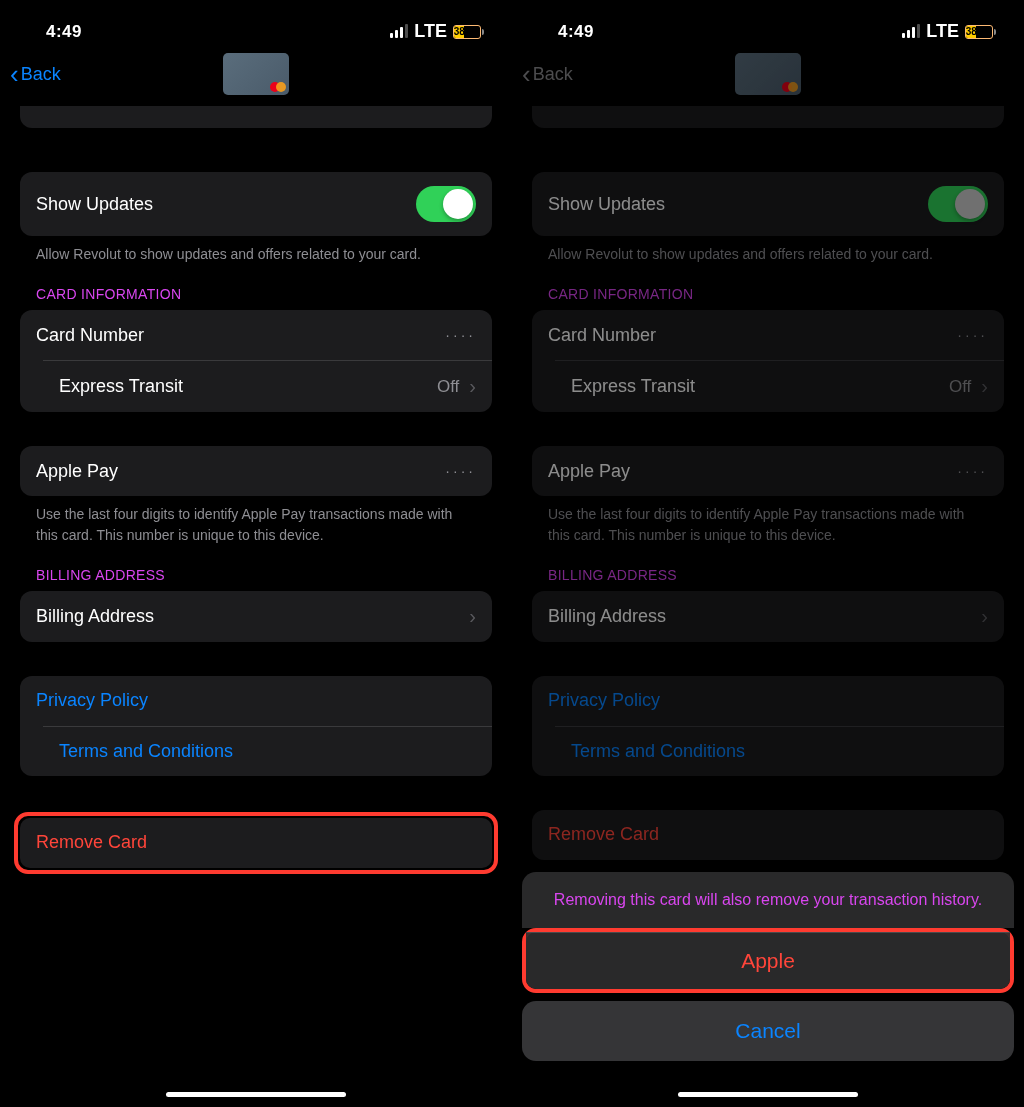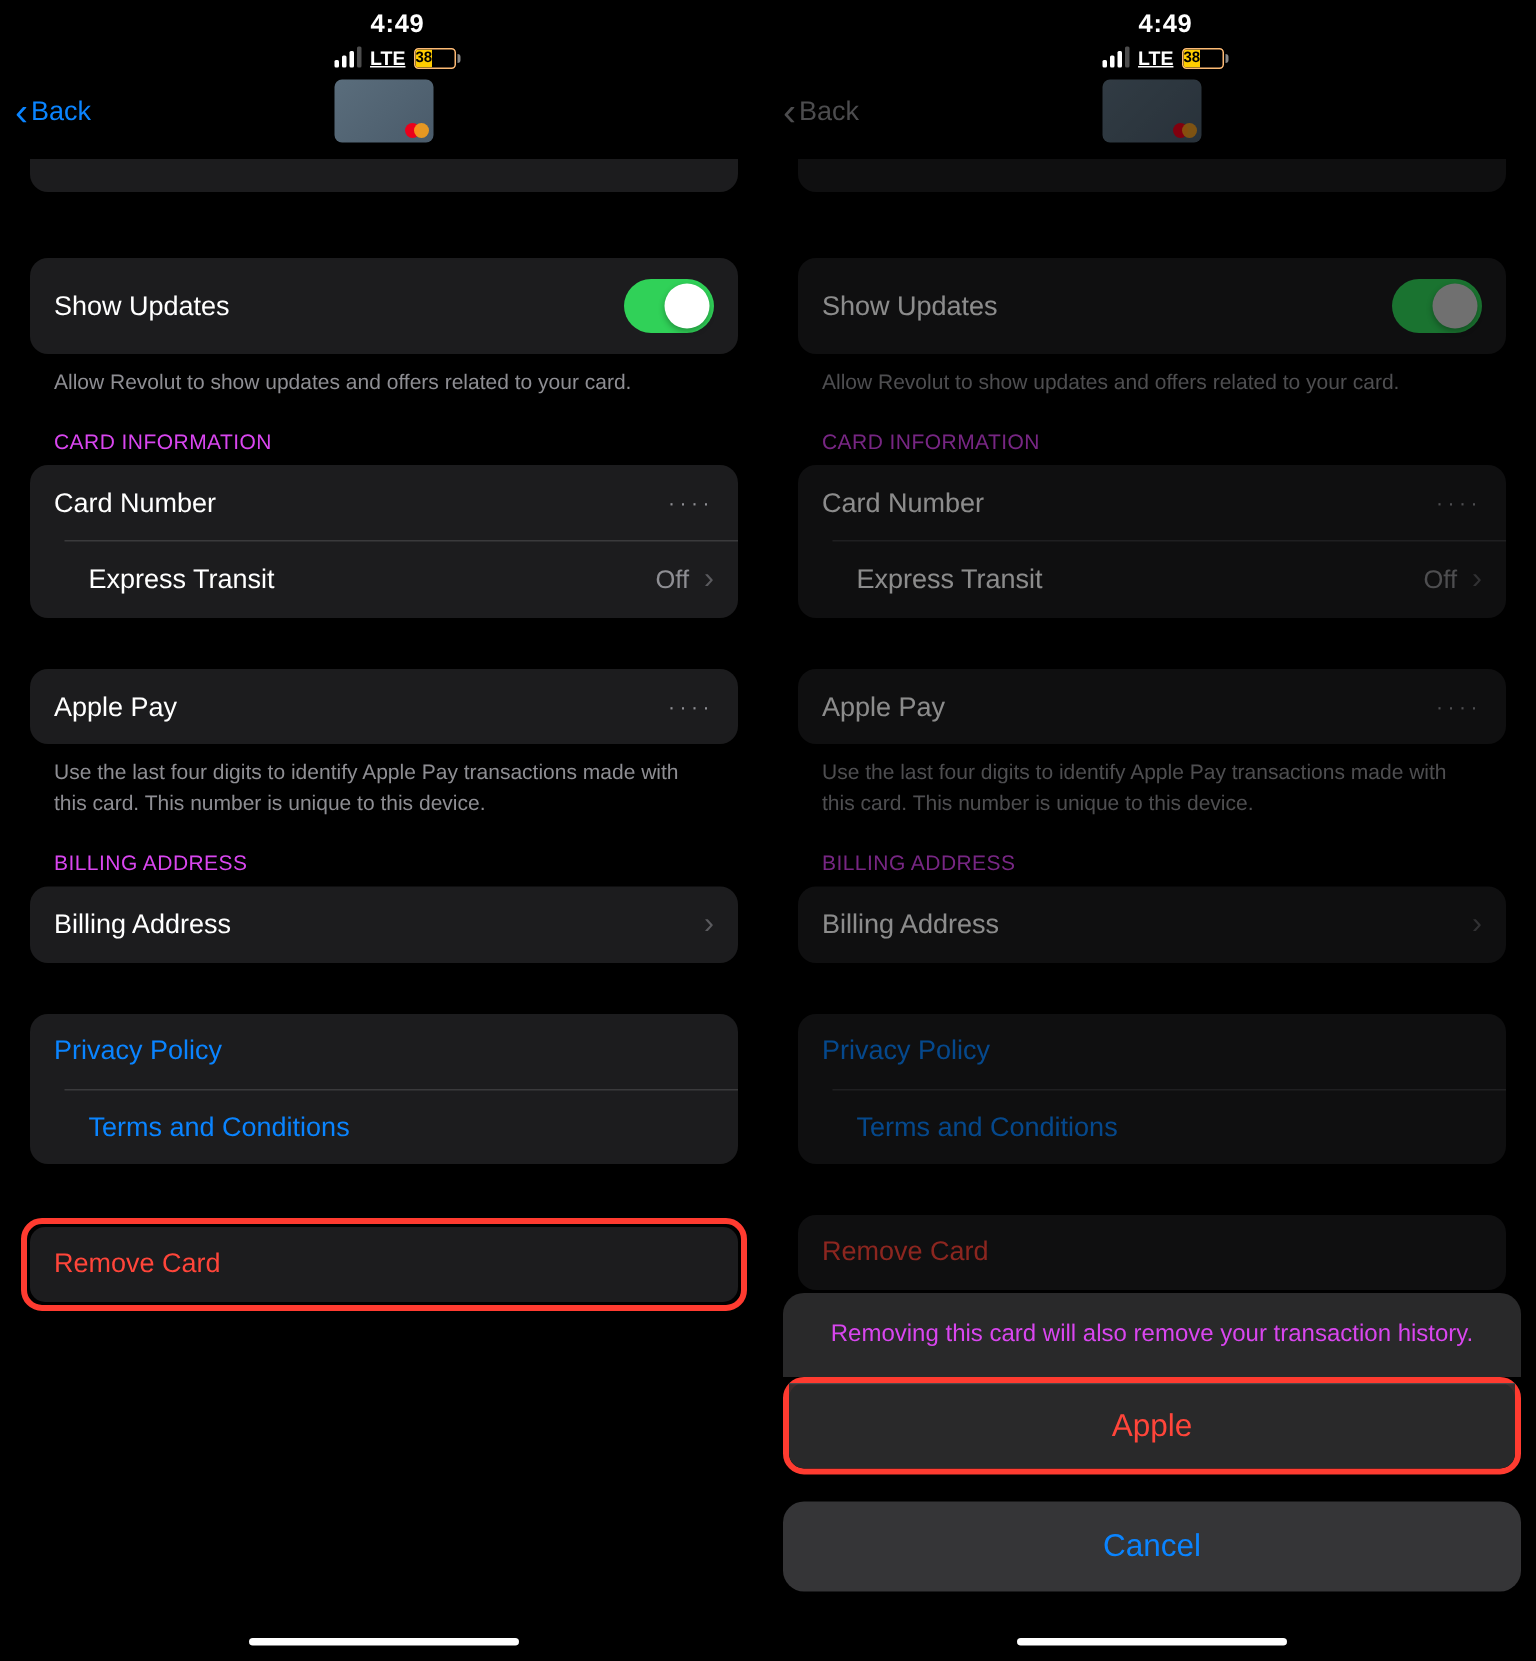--- a/index.html
+++ b/index.html
@@ -2,27 +2,27 @@
 <html><head>
   <meta charset="utf-8">
   <style>
     * { margin: 0; padding: 0; box-sizing: border-box; font-family: -apple-system, BlinkMacSystemFont, 'Segoe UI', sans-serif; }
     body { background: #000; display: flex; width: 1024px; height: 1107px; overflow: hidden; }
     .screen { width: 512px; height: 1107px; background: #000; position: relative; display: flex; flex-direction: column; }
     .screen.dimmed .content { opacity: 0.55; pointer-events: none; }
     .screen.dimmed .navbar { opacity: 0.55; }
     .screen.dimmed .statusbar { opacity: 1; }
     
-    .statusbar { display: flex; justify-content: space-between; align-items: center; padding: 6px 28px 4px 46px; color: #fff; font-size: 17px; font-weight: 600; height: 50px; flex-direction: column; }
+    .statusbar { display: flex; justify-content: space-between; align-items: center; padding: 17px 28px 4px 46px; color: #fff; font-size: 17px; font-weight: 600; height: 50px; }
     .sb-left { letter-spacing: 0.5px; }
     .sb-right { display: flex; align-items: center; gap: 6px; }
     .signal-bars { display: flex; align-items: flex-end; gap: 2px; height: 12px; }
     .signal-bars span { width: 3px; background: #fff; border-radius: 1px; }
     .signal-bars span:nth-child(1){height:5px} .signal-bars span:nth-child(2){height:8px} .signal-bars span:nth-child(3){height:11px} .signal-bars span:nth-child(4){height:14px; opacity:0.3}
-    .lte { font-size: 13px; font-weight: 600; text-decoration: underline; }
+    .lte { font-size: 18px; font-weight: 600; }
     .battery { display:flex; align-items:center; gap:1px;}
     .battery-body { width: 28px; height: 14px; border: 1px solid #fdba74; border-radius: 3px; position: relative; overflow:hidden;}
     .battery-fill { height:100%; width: 40%; background: #ffcc00; display:flex; align-items:center; justify-content:center; font-size:10px; font-weight:700; color:#000;}
     .battery-tip { width:2px; height:6px; background:#888; border-radius:0 2px 2px 0;}
     
     .navbar { display: flex; align-items: center; padding: 6px 10px 14px 10px; position: relative; height: 56px; }
     .back-btn { display: flex; align-items: center; color: #0a84ff; font-size: 18px; gap: 2px; }
     .back-btn.dim { color: #8a8a8e; }
     .chevron-left { font-size: 26px; font-weight: 300; line-height: 1; }
     .card-thumb { position: absolute; left: 50%; transform: translateX(-50%); width: 66px; height: 42px; background: linear-gradient(135deg,#5a6d7c,#4a5b6a); border-radius: 5px; display:flex; align-items:flex-end; justify-content:flex-end; padding:3px;}
@@ -57,21 +57,21 @@
     .highlight-box .cell-group { border-radius: 10px;}
     
     .home-indicator { position: absolute; bottom: 10px; left: 50%; transform: translateX(-50%); width: 180px; height: 5px; background: #fff; border-radius: 3px; }
     
     
     .sheet-overlay { position: absolute; left:0; right:0; bottom:0; padding: 0 10px 46px 10px; z-index: 10;}
     .sheet-top { background: rgba(44,44,46,0.92); backdrop-filter: blur(10px); border-radius: 14px; overflow: hidden; margin-bottom: 8px;}
     .sheet-msg { color: #d946ef; font-size: 16px; text-align: center; padding: 16px 20px; line-height: 1.5;}
     .sheet-remove-wrap { border: 4px solid #ff3b30; border-radius: 14px; }
     .sheet-remove { color: #ff453a; font-size: 21px; text-align: center; padding: 16px 0; background: rgba(44,44,46,0.92); border-radius: 0 0 10px 10px; border-top: 0.5px solid #4a4a4c;}
-    .sheet-cancel { background: rgba(56,56,58,0.95); color: #0a84ff; font-size: 21px; font-weight: 500; text-align: center; padding: 18px 0; border-radius: 14px; margin-top: 18px;}
+    .sheet-cancel { background: rgba(56,56,58,0.95); color: #0a84ff; font-size: 21px; font-weight: 500; text-align: center; padding: 18px 0; border-radius: 14px; margin-top: 8px;}
     
     .highlight-inline { margin-top: 36px; }
   </style>
 </head>
 <body>
 
 <div class="screen">
   <div class="statusbar">
     <div class="sb-left">4:49</div>
     <div class="sb-right">

